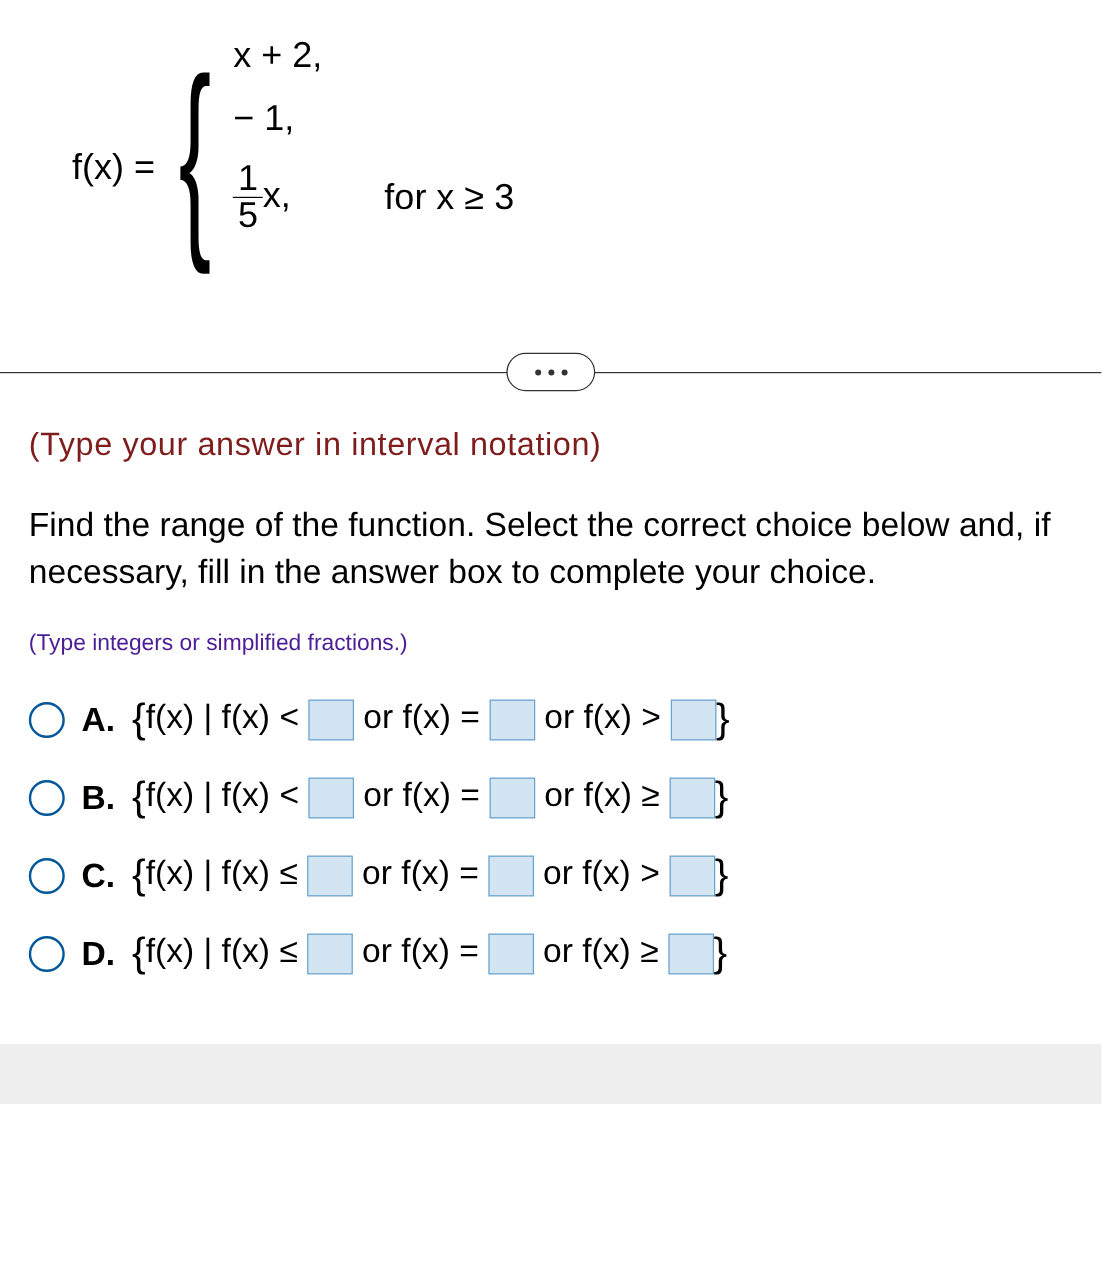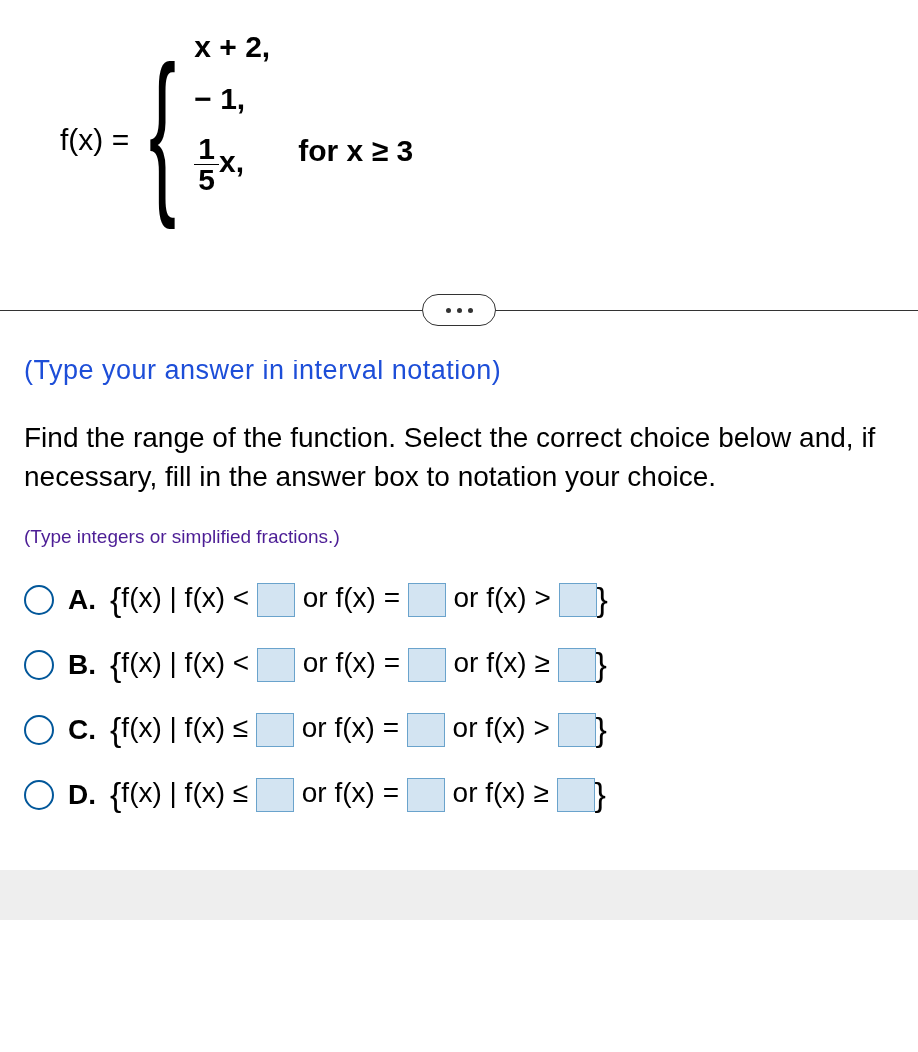--- a/index.html
+++ b/index.html
@@ -38,23 +38,22 @@
 }
 .cases {
   display: flex;
   flex-direction: column;
   gap: 18px;
   padding: 10px 0;
   font-size: 30px;
 }
 .case-row {
   display: flex;
-  align-items: flex-start;
-  gap: 4px;
-  font-weight: bold;
+  align-items: center;
+  gap: 26px;
 }
 .expr {
   width: 100px;
 }
 .frac {
   display: inline-flex;
   flex-direction: column;
   align-items: center;
   line-height: 1;
   vertical-align: middle;
@@ -95,21 +94,21 @@
   justify-content: center;
   gap: 6px;
 }
 .dots-pill span {
   width: 5px;
   height: 5px;
   background: #333;
   border-radius: 50%;
 }
 .cut-text {
-  color: #1d4ed8;
+  color: #7f1d1d;
   font-size: 27px;
   padding: 10px 30px 10px 24px;
   letter-spacing: 0.5px;
 }
 .instruction {
   padding: 20px 30px 10px 24px;
   font-size: 28px;
   line-height: 1.4;
 }
 .hint {
@@ -191,21 +190,21 @@
   <hr class="hr-line">
   <div class="dots-pill">
     <span></span>
     <span></span>
     <span></span>
   </div>
 </div>
 
 <div class="cut-text" style="position:relative;overflow:hidden;height:18px;line-height:0;">(Type your answer in interval notation)</div>
 
-<div class="instruction">Find the range of the function. Select the correct choice below and, if necessary, fill in the answer box to notation your choice.</div>
+<div class="instruction">Find the range of the function. Select the correct choice below and, if necessary, fill in the answer box to complete your choice.</div>
 
 <div class="hint">(Type integers or simplified fractions.)</div>
 
 <div class="choices">
 
   <div class="choice-row">
     <div class="radio"></div>
     <div class="choice-label">A.</div>
     <div class="math-text">
       <span class="set-brace">{</span><span>f(x) | f(x) &lt; </span><span class="answer-box"></span><span> or f(x) =</span> <span class="answer-box"></span><span> or f(x) &gt;</span> <span class="answer-box"></span><span class="set-brace">}</span>

